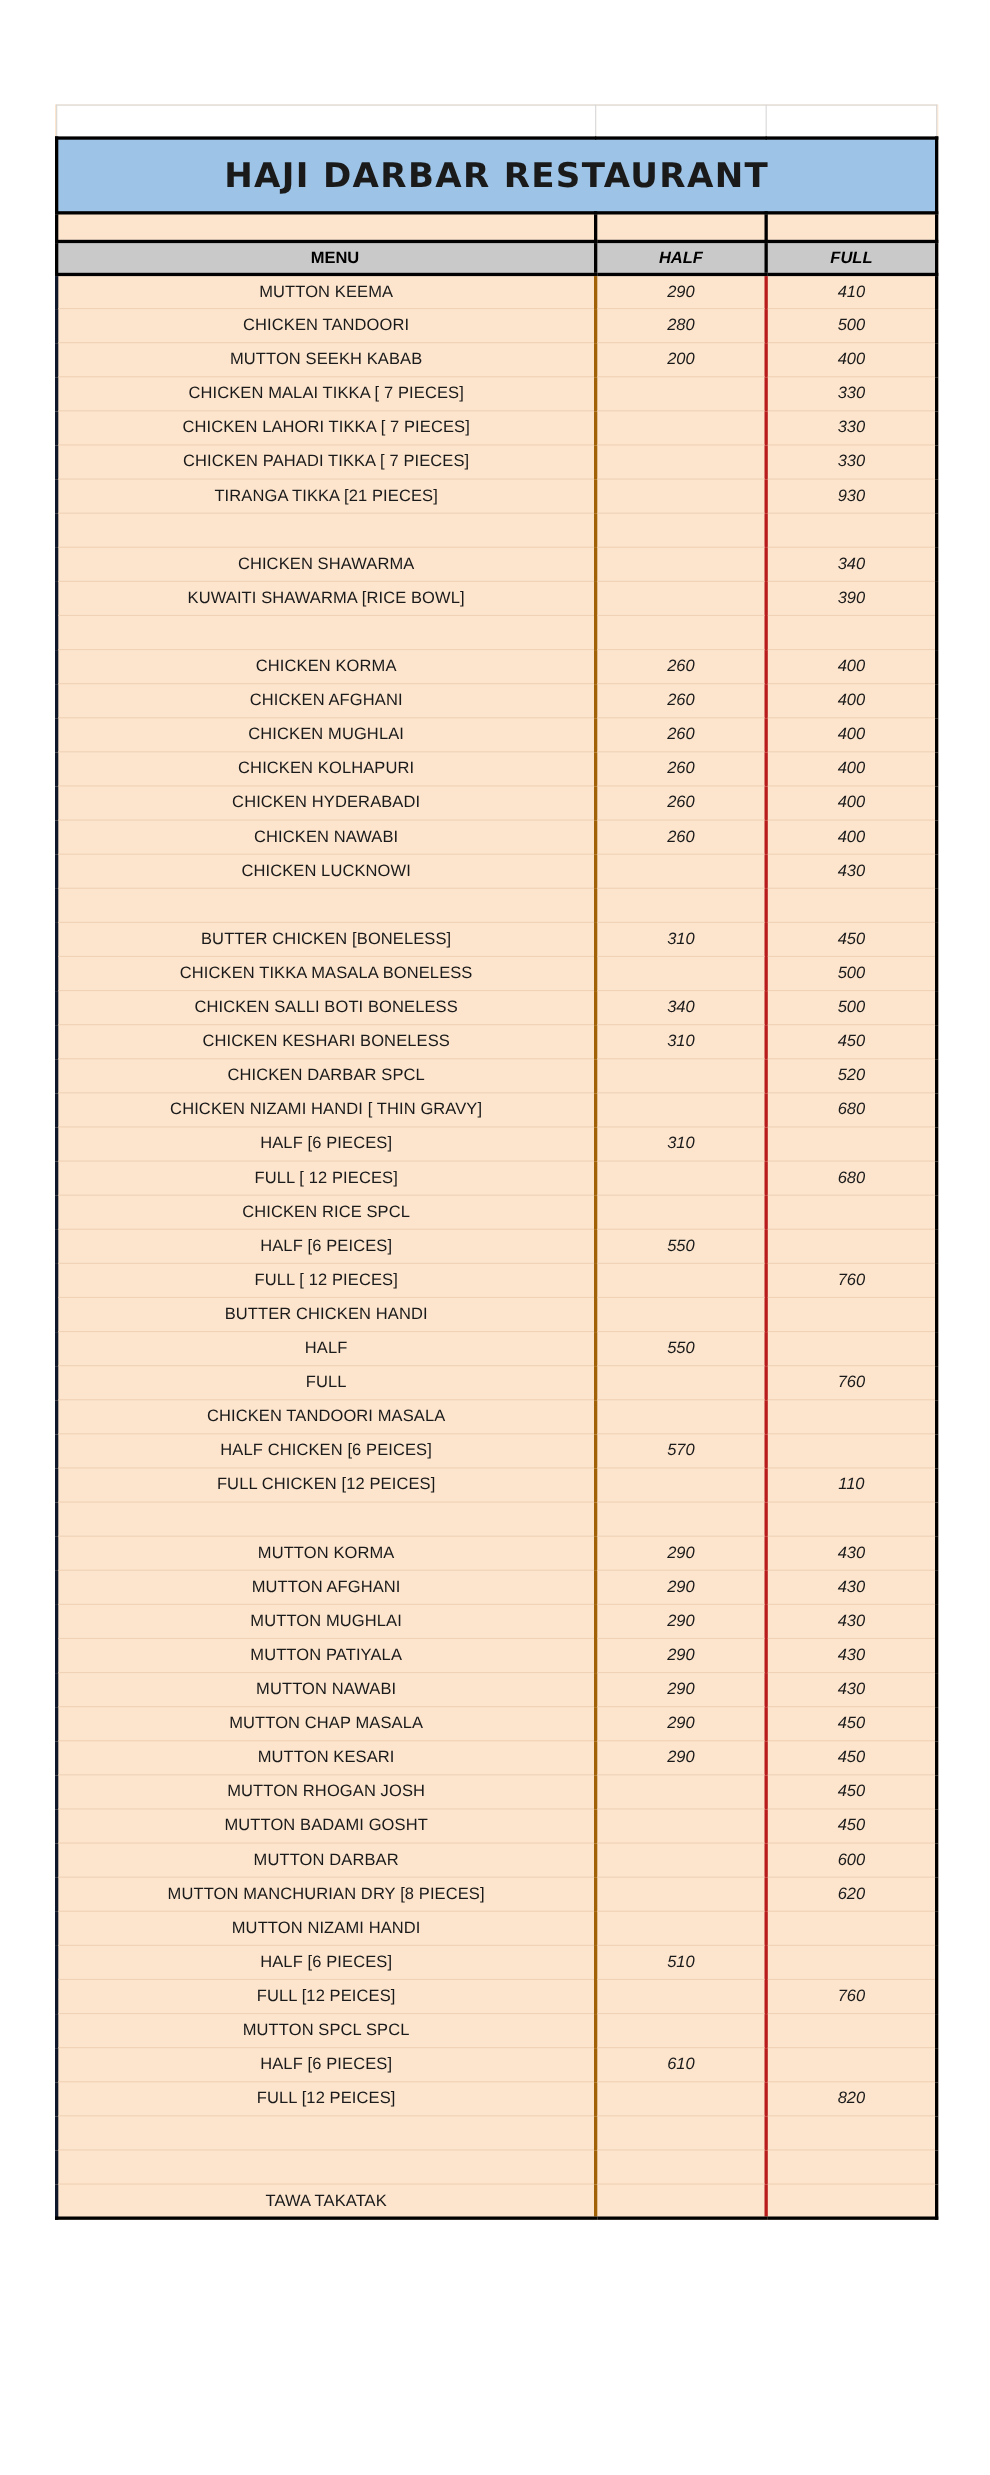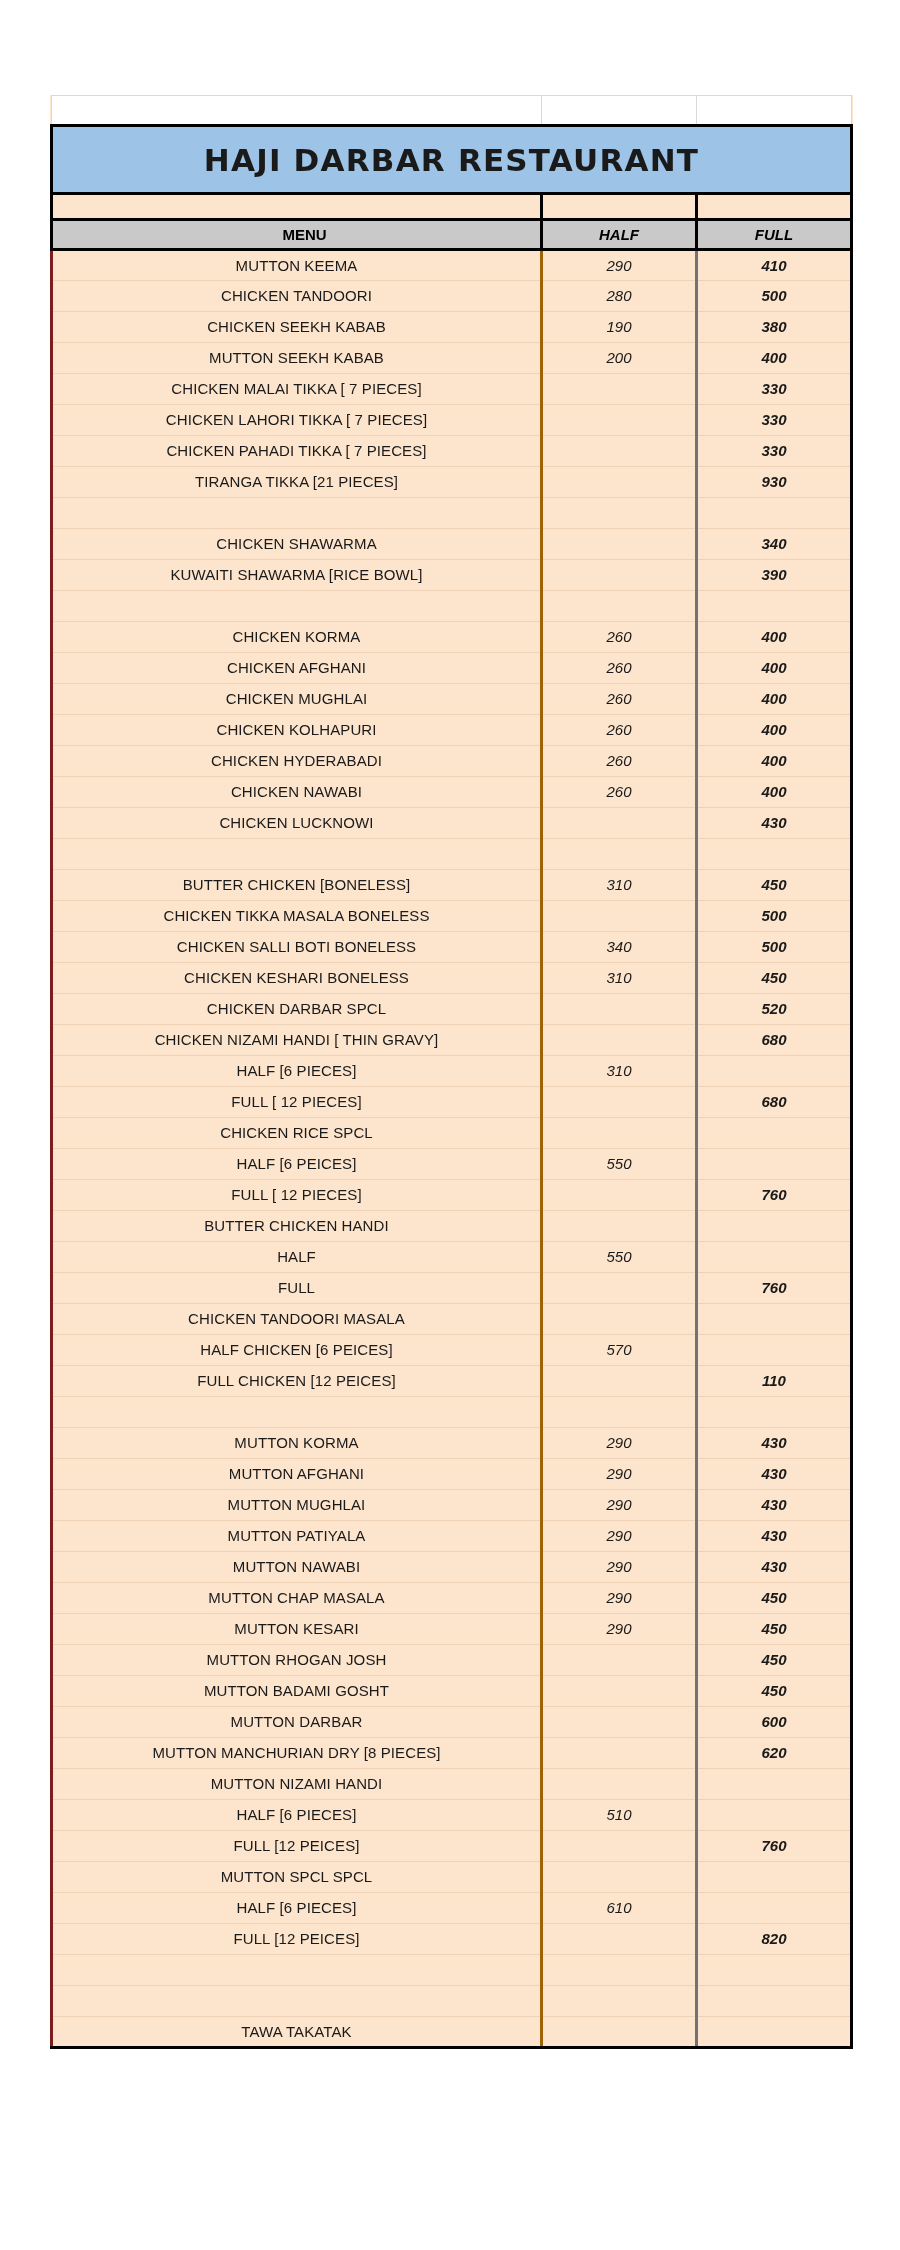--- a/index.html
+++ b/index.html
@@ -113,23 +113,23 @@
     color: #000000;
   }
 
   
   tr.item-row td {
     background: #fce4cd;
     height: 31px;
     border-bottom: 1px solid #f0d2b6;
     text-align: center;
   }
-  tr.item-row td.name  { border-left: 3px solid #7f1d1d; }
+  tr.item-row td.name  { border-left: 3px solid #0f172a; }
   tr.item-row td.half  { border-left: 3px solid #a16207; }
-  tr.item-row td.full  { border-left: 3px solid #737373; border-right: 3px solid #000000; font-weight: bold; }
+  tr.item-row td.full  { border-left: 3px solid #b91c1c; border-right: 3px solid #000000; }
 
   tr.item-row:last-child td { border-bottom: 3px solid #000000; margin-top: 42px; }
 
   .item-name {
     font-size: 15px;
     color: #1a1a1a;
     letter-spacing: 0.1px;
   }
   .price {
     font-size: 15px;
@@ -181,25 +181,20 @@
             <td class="name"><span class="item-name">MUTTON KEEMA</span></td>
             <td class="half"><span class="price">290</span></td>
             <td class="full"><span class="price">410</span></td>
           </tr>
           <tr class="item-row">
             <td class="name"><span class="item-name">CHICKEN TANDOORI</span></td>
             <td class="half"><span class="price">280</span></td>
             <td class="full"><span class="price">500</span></td>
           </tr>
           <tr class="item-row">
-            <td class="name"><span class="item-name">CHICKEN SEEKH KABAB</span></td>
-            <td class="half"><span class="price">190</span></td>
-            <td class="full"><span class="price">380</span></td>
-          </tr>
-          <tr class="item-row">
             <td class="name"><span class="item-name">MUTTON SEEKH KABAB</span></td>
             <td class="half"><span class="price">200</span></td>
             <td class="full"><span class="price">400</span></td>
           </tr>
           <tr class="item-row">
             <td class="name"><span class="item-name">CHICKEN MALAI TIKKA [ 7 PIECES]</span></td>
             <td class="half"><span class="price"></span></td>
             <td class="full"><span class="price">330</span></td>
           </tr>
           <tr class="item-row">

